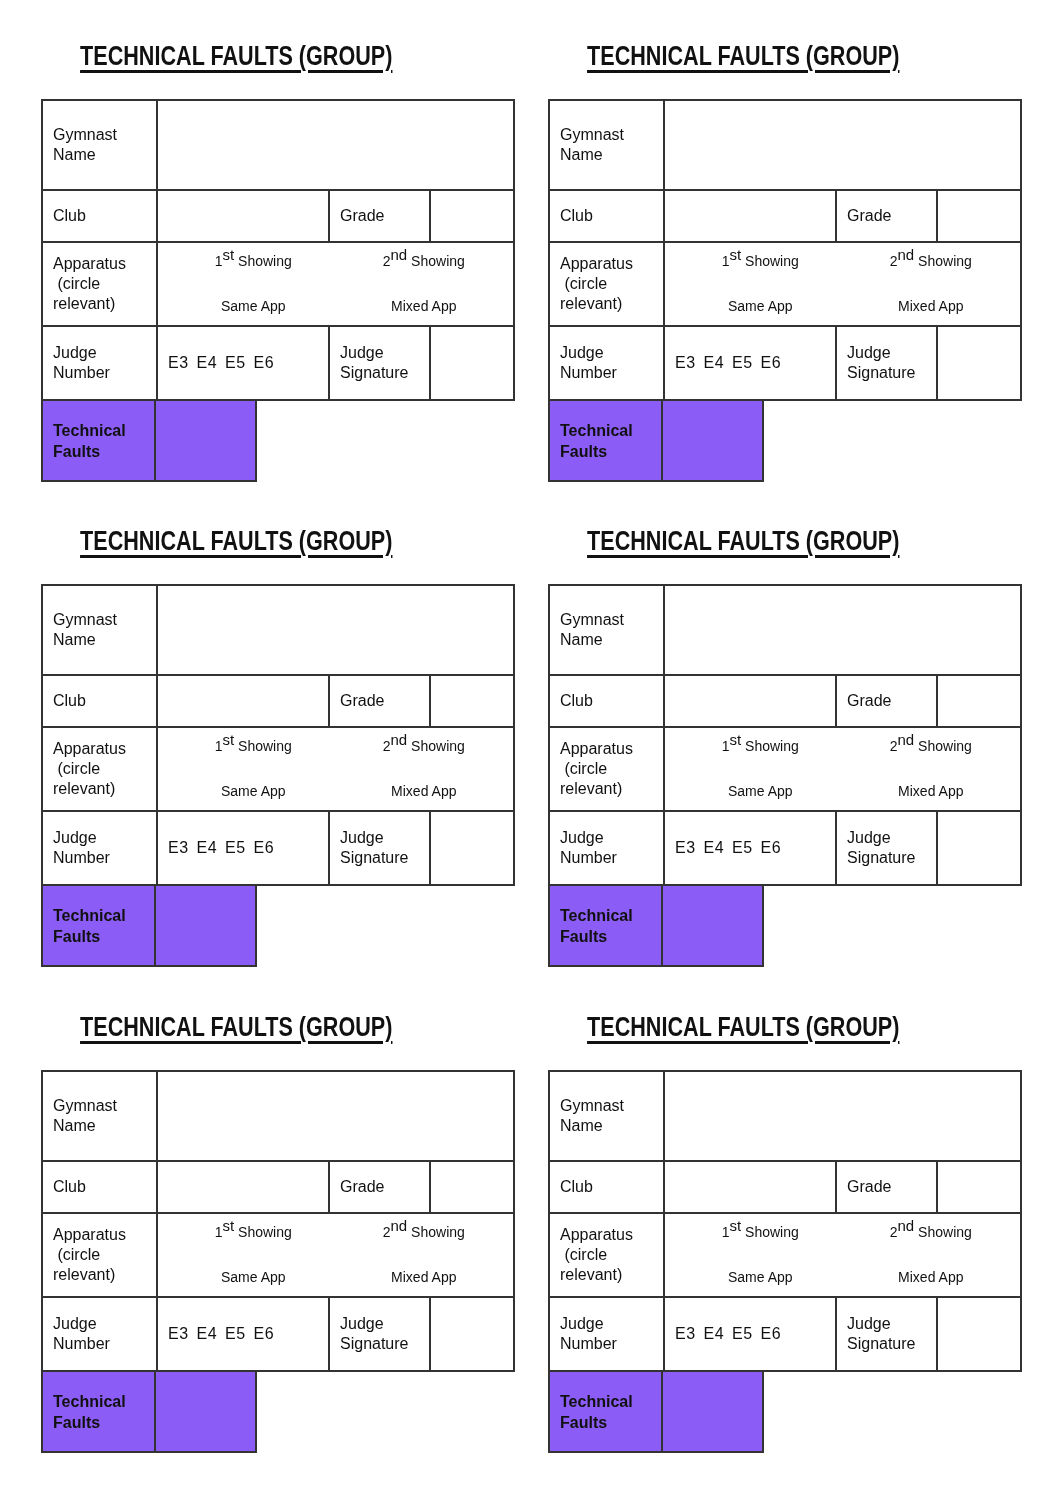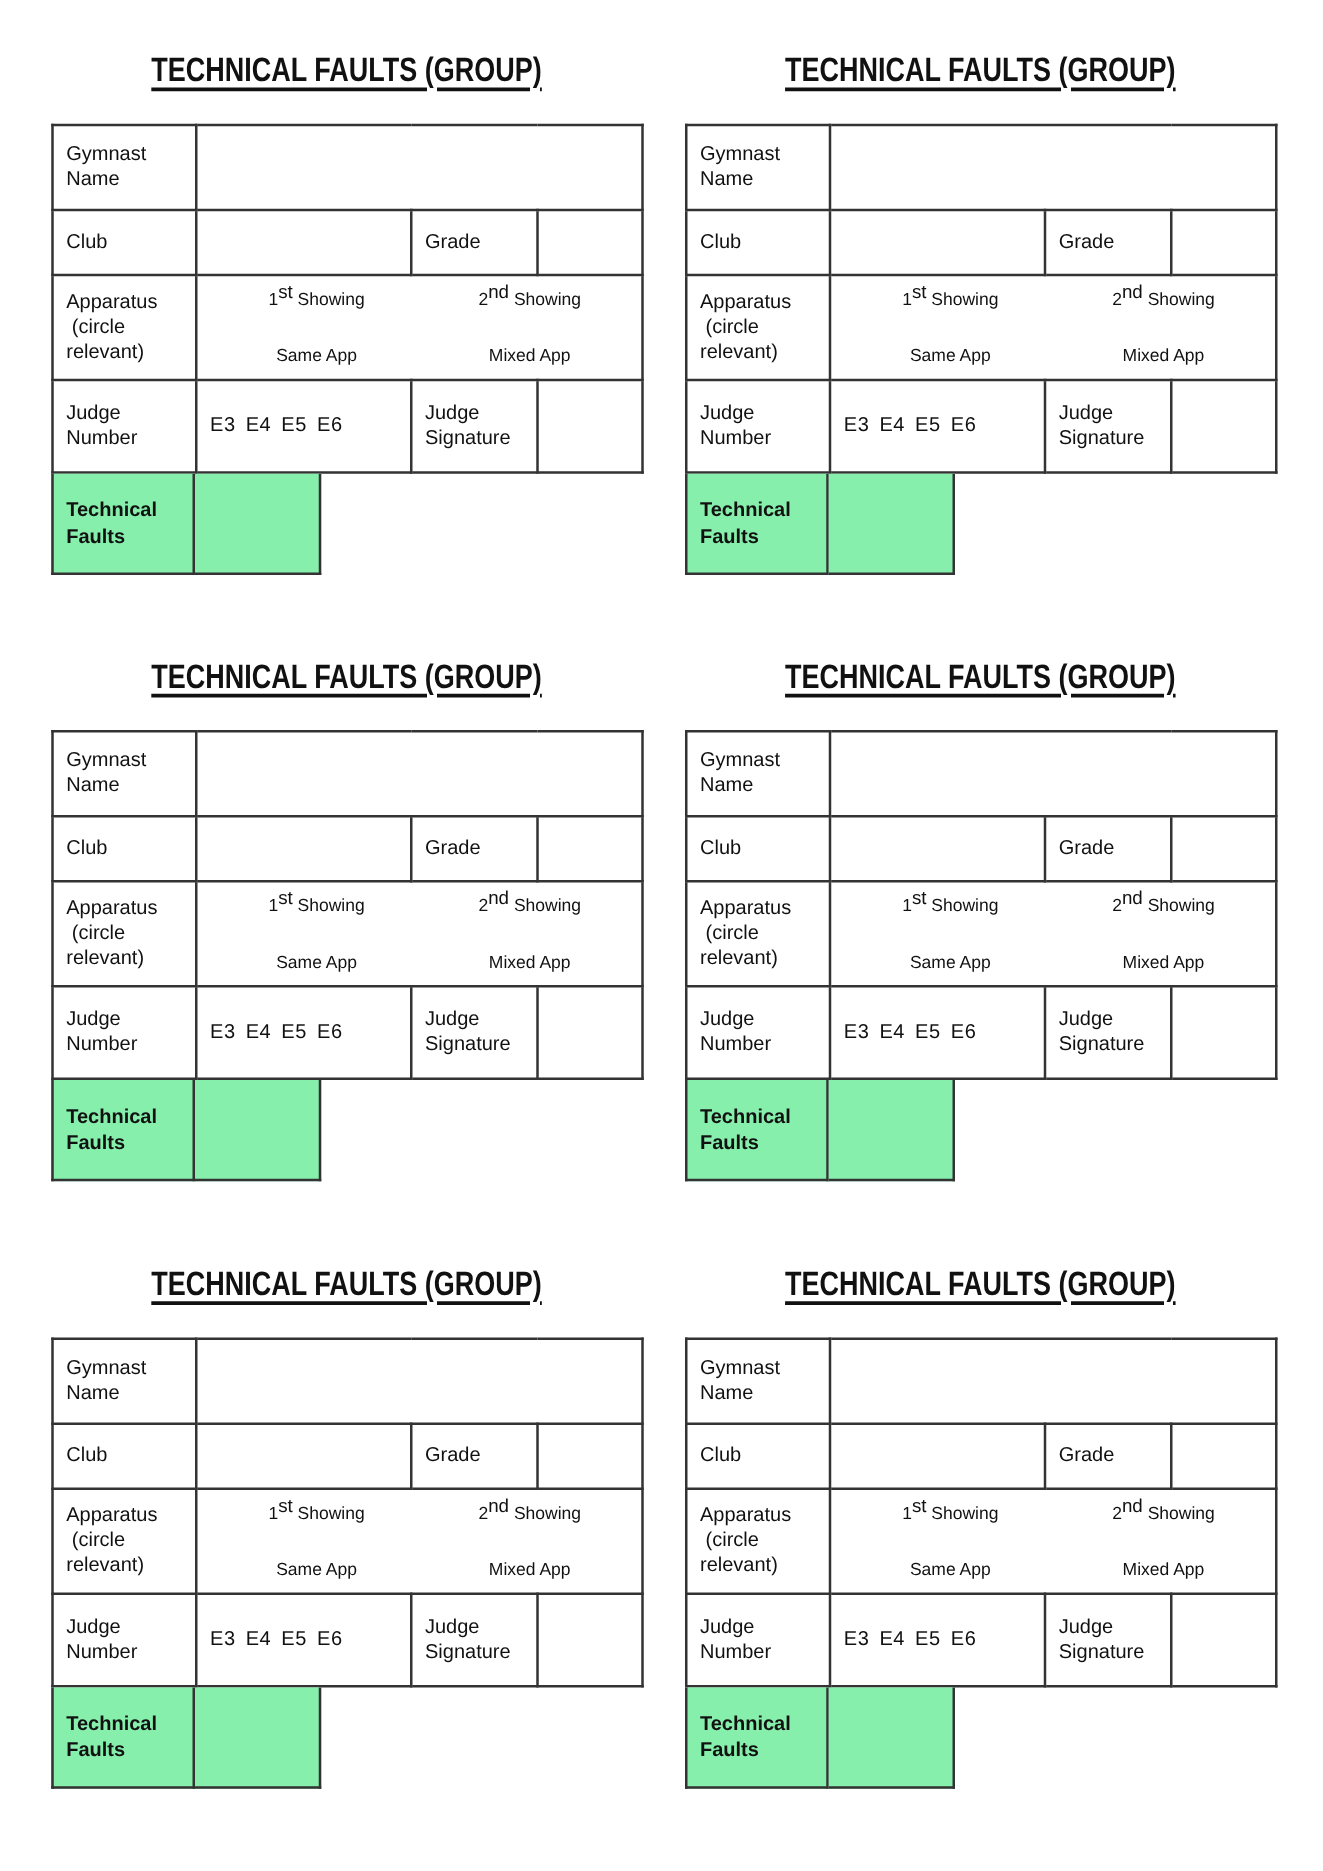--- a/index.html
+++ b/index.html
@@ -7,21 +7,21 @@
   body {
     position: relative;
     width: 1058px;
     height: 1497px;
     font-family: "Liberation Sans", "DejaVu Sans", sans-serif;
     color: #111111;
     overflow: hidden;
   }
   .form { position: absolute; width: 472px; }
   .form-title {
-    text-align: center;
+    text-align: left;
     height: 32px;
     line-height: 32px;
     margin-bottom: 27px;
     white-space: nowrap;
   }
   .form-title-text {
     display: inline-block;
     font-size: 27px;
     font-weight: 700;
     transform: scaleX(0.80);
@@ -40,42 +40,42 @@
     border: 2px solid #333333;
     vertical-align: middle;
     font-size: 16px;
     line-height: 20px;
     padding: 0 4px 0 10px;
   }
   col.c1 { width: 115px; }
   col.c2 { width: 172px; }
   col.c3 { width: 101px; }
   col.c4 { width: 84px; }
-  tr.r-name  td { height: 68px; }
+  tr.r-name  td { height: 90px; }
   tr.r-club  td { height: 52px; }
   tr.r-app   td { height: 84px; border-radius: 22px; }
   tr.r-judge td { height: 74px; }
   td.label { white-space: pre-line; }
   td.app-cell { padding: 0; }
   .showings { display: flex; width: 100%; }
   .showing { flex: 1 1 50%; text-align: center; font-size: 14px; line-height: 17px; }
   .showing-option { margin-top: 28px; }
   .showing sup { font-size: 15px; vertical-align: super; line-height: 0; }
   td.judges {
     font-size: 23px;
     line-height: 26px;
     white-space: pre;
     word-spacing: 3px;
     padding-left: 12px;
     letter-spacing: 0.5px;
     border-radius: 31px;
   }
   .tf-row { display: flex; height: 81px; }
   .tf-label, .tf-cell {
-    background: #86efac;
+    background: #8b5cf6;
     border: 2px solid #333333;
     border-top: none;
   }
   .tf-label {
     width: 115px;
     display: flex;
     align-items: center;
     padding-left: 10px;
     font-size: 16px;
     font-weight: 700;

